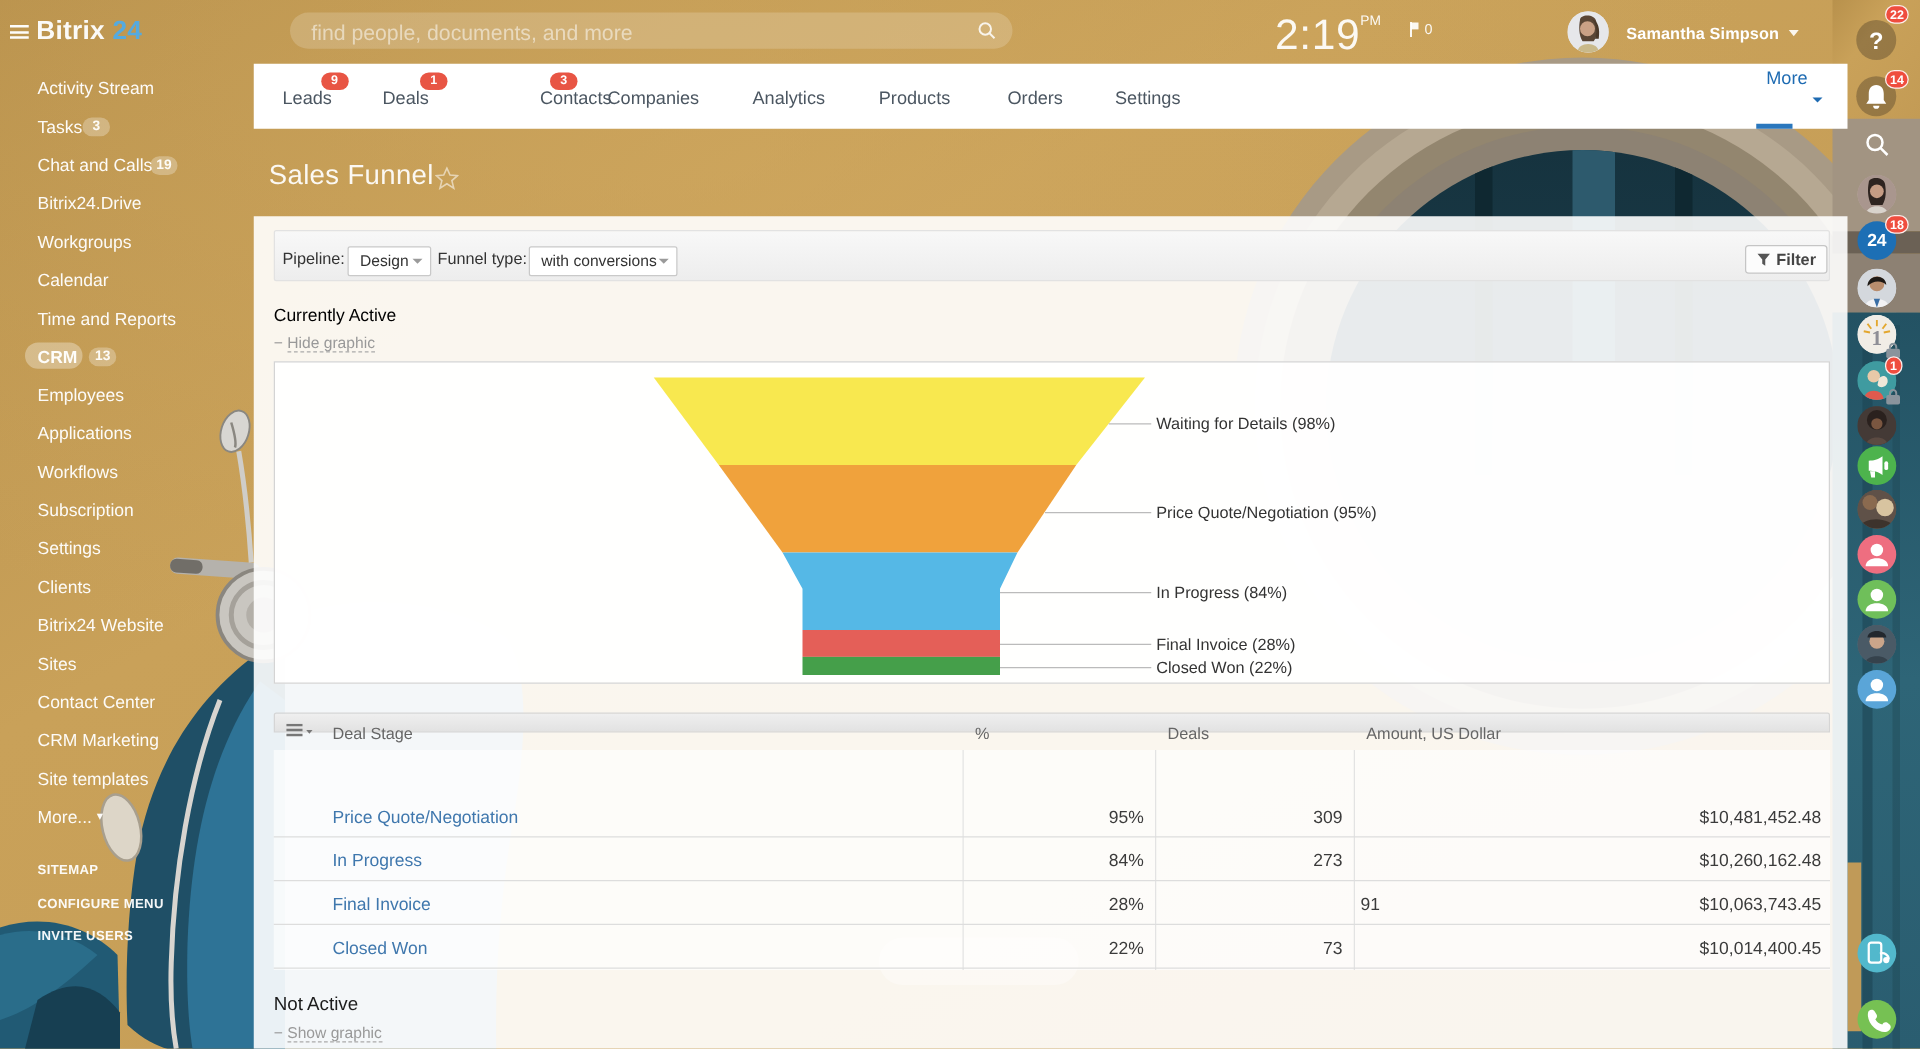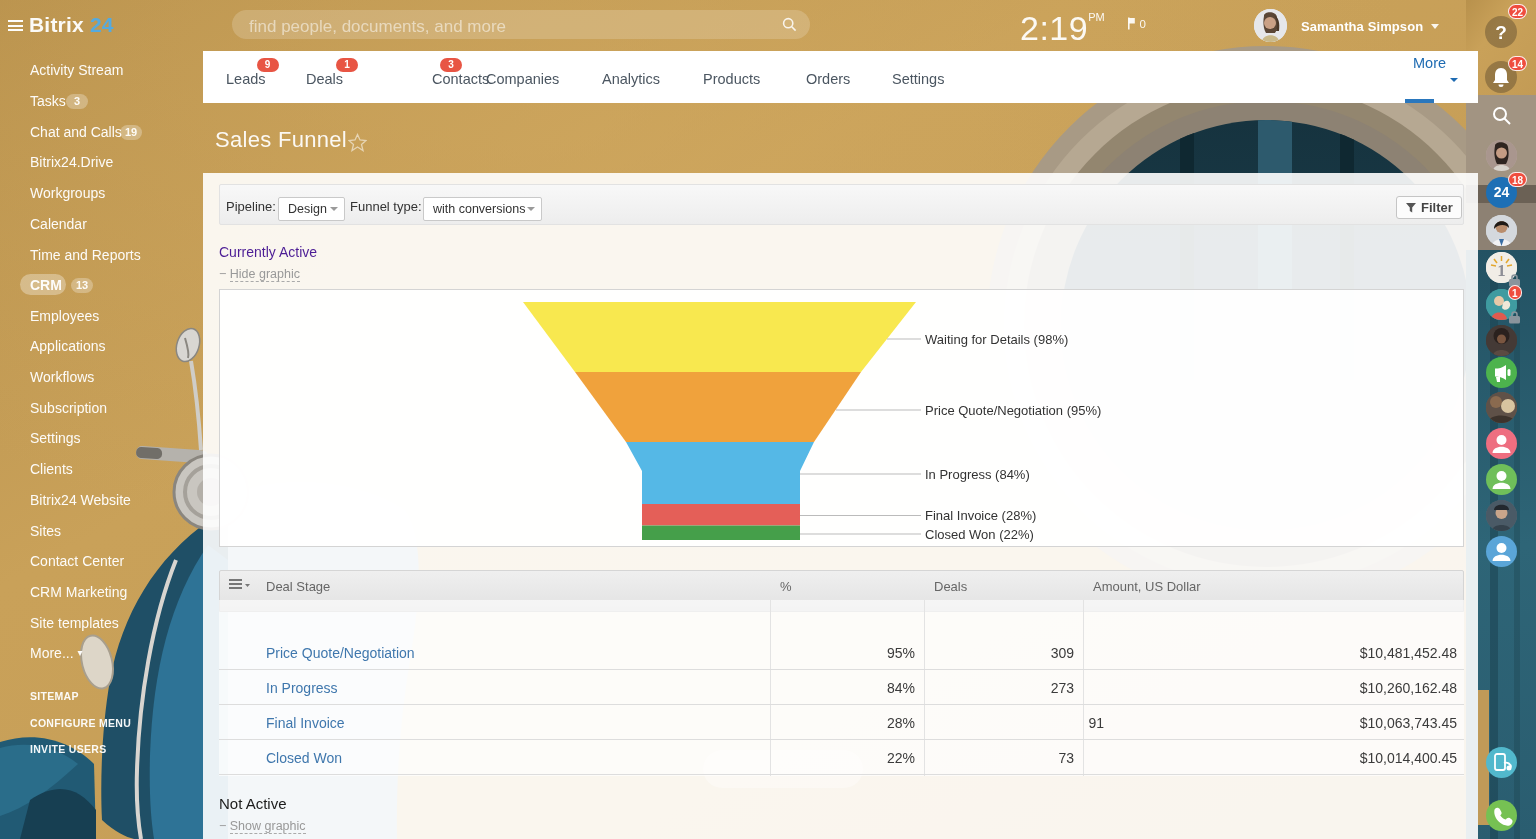--- a/index.html
+++ b/index.html
@@ -194,21 +194,21 @@
     <span style="position:absolute;right:6px;top:9px;width:0;height:0;border-left:4px solid transparent;border-right:4px solid transparent;border-top:4.5px solid #9a9a9a;"></span>
   </span>
   <span class="abs" style="left:1176px;top:11px;width:66px;height:23px;background:#fcfcfc;border:1px solid #c5c5c5;border-radius:3px;">
     <svg style="position:absolute;left:8px;top:5px;" width="12" height="12" viewBox="0 0 12 12">
         <path d="M1,1 L11,1 L7.2,5.5 L7.2,10.5 L4.8,9 L4.8,5.5 Z" fill="#555"></path>
       </svg>
     <span style="position:absolute;left:24px;top:3px;font-size:13px;font-weight:bold;color:#444;">Filter</span>
   </span>
 </div>
 
-<div class="abs" style="left:219px;top:244px;font-size:14px;color:#4c1d95;">Currently Active</div>
+<div class="abs" style="left:219px;top:244px;font-size:14px;color:#000000;">Currently Active</div>
 <div class="abs" style="left:219px;top:267px;font-size:12.5px;color:#999;">− <span style="border-bottom:1px dashed #aaa;">Hide graphic</span></div>
 
 <div class="abs" style="left:219px;top:289px;width:1245px;height:258px;background:rgba(255,255,255,0.92);border:1px solid #d4d4d4;"></div>
 <svg class="abs" style="left:219px;top:289px;" width="1245" height="258" viewBox="0 0 1245 258">
   <polygon points="304,13 697,13 642,83 356,83" fill="#f8e84f"></polygon>
   <polygon points="356,83 642,83 595,153 407,153" fill="#f0a23c"></polygon>
   <polygon points="407,153 595,153 581,182 581,215 423,215 423,182" fill="#55b8e6"></polygon>
   <rect x="423" y="215" width="158" height="21.5" fill="#e45f58"></rect>
   <rect x="423" y="236.5" width="158" height="14.5" fill="#459f4a"></rect>
   <g stroke="#bbb" stroke-width="1">
@@ -220,21 +220,21 @@
   </g>
   <g font-size="13" fill="#333" font-family="Liberation Sans">
     <text x="706" y="54.5">Waiting for Details (98%)</text>
     <text x="706" y="125.5">Price Quote/Negotiation (95%)</text>
     <text x="706" y="189.5">In Progress (84%)</text>
     <text x="706" y="231">Final Invoice (28%)</text>
     <text x="706" y="249.5">Closed Won (22%)</text>
   </g>
 </svg>
 
-<div class="abs" style="left:219px;top:570px;width:1245px;height:42px;background:linear-gradient(#efefef,#e2e2e2);border:1px solid #d5d5d5;border-radius:2px 2px 0 0;padding-left:20px;">
+<div class="abs" style="left:219px;top:570px;width:1245px;height:16px;background:linear-gradient(#efefef,#e2e2e2);border:1px solid #d5d5d5;border-radius:2px 2px 0 0;padding-left:20px;">
   <svg style="position:absolute;left:9px;top:8px;" width="22" height="13" viewBox="0 0 22 13">
       <g fill="#777">
         <rect x="0" y="0" width="13" height="2"></rect>
         <rect x="0" y="4" width="13" height="2"></rect>
         <rect x="0" y="8" width="13" height="2"></rect>
         <path d="M16,5 l5,0 -2.5,3 z"></path>
       </g>
     </svg>
   <span class="abs hdr" style="left:46px;top:8px;">Deal Stage</span>
   <span class="abs hdr" style="left:560px;top:8px;">%</span>

